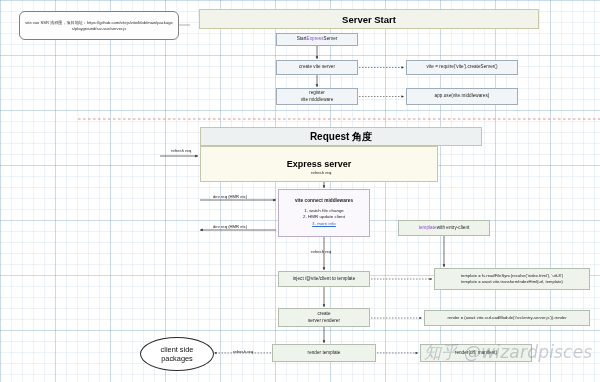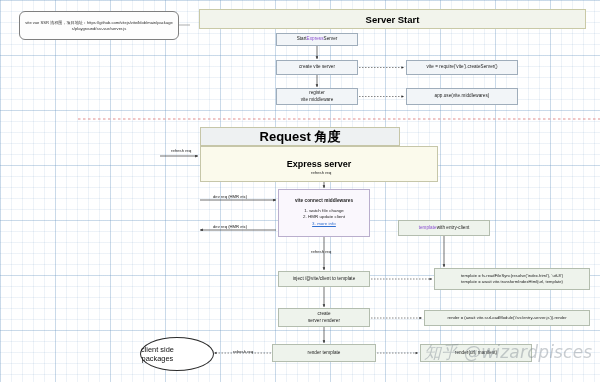--- a/index.html
+++ b/index.html
@@ -70,34 +70,34 @@
     box-sizing: border-box;
     display: flex;
     align-items: center;
     justify-content: center;
     font-weight: bold;
     color: #000;
   }
   #server-start-banner {
     left: 199px;
     top: 9px;
-    width: 387px;
+    width: 340px;
     height: 20px;
     background: #f2f4ec;
     border: 1px solid #c9c9a6;
     font-size: 9.5px;
   }
   #request-banner {
     left: 200px;
     top: 127px;
-    width: 200px;
+    width: 282px;
     height: 19px;
     background: #eef1f2;
     border: 1px solid #c6c6a8;
-    font-size: 13px;
+    font-size: 10px;
   }
   #express-banner {
     left: 200px;
     top: 146px;
     width: 238px;
     height: 36px;
     background: #fbfaec;
     border: 1px solid #c6c6a8;
     font-size: 9px;
   }
@@ -144,21 +144,21 @@
   #node-watermarked     { left: 420px; top: 344px; width: 112px; height: 18px; }
 
   #node-hydration {
     position: absolute;
     left: 140px; top: 337px; width: 72px; height: 32px;
     border: 1px solid #2a2a2a;
     border-radius: 50%;
     background: #ffffff;
     display: flex;
     align-items: center;
-    justify-content: flex-start;
+    justify-content: center;
     text-align: center;
     font-size: 7.4px;
     line-height: 1.25;
     color: #111;
   }
 
   
   #note-box {
     position: absolute;
     left: 19px; top: 11px; width: 160px; height: 29px;

